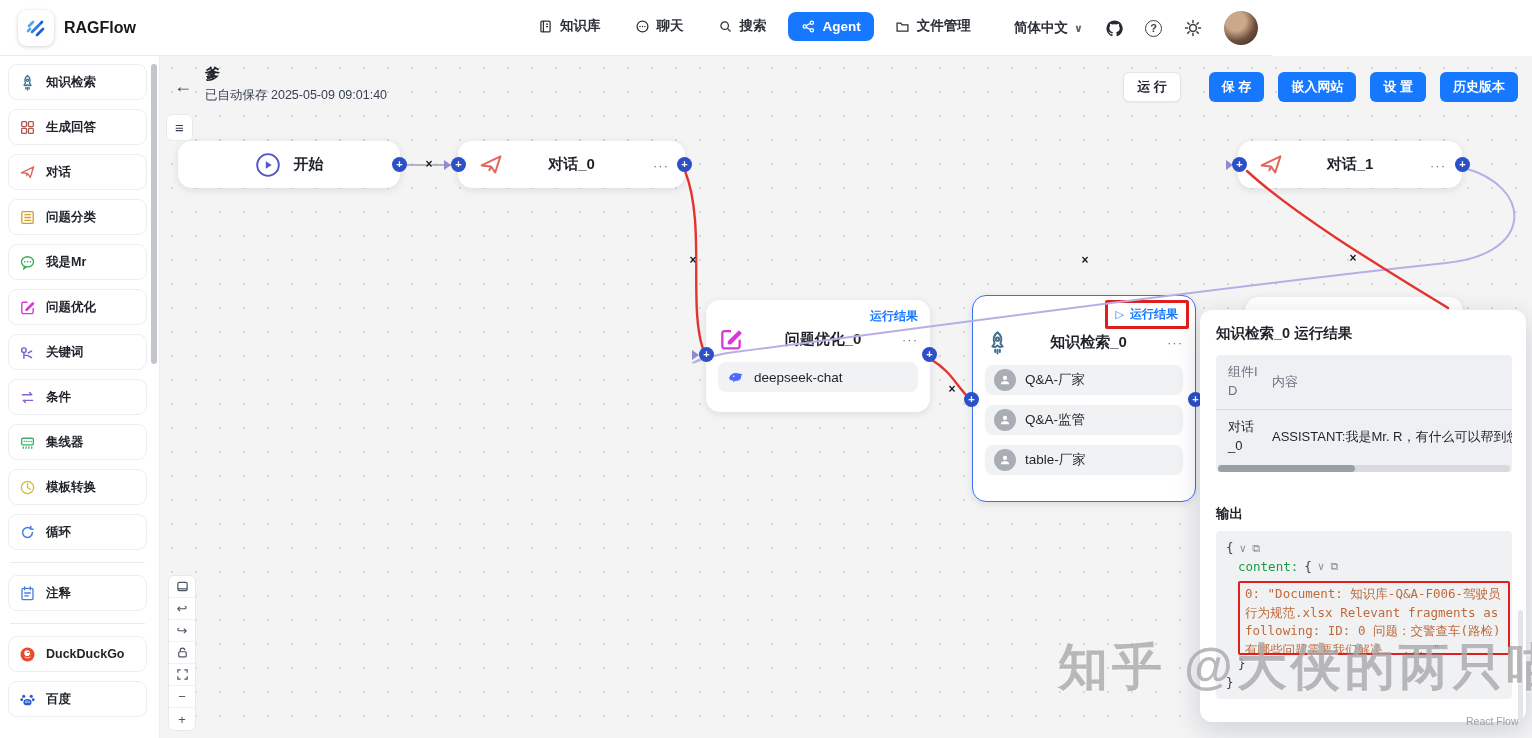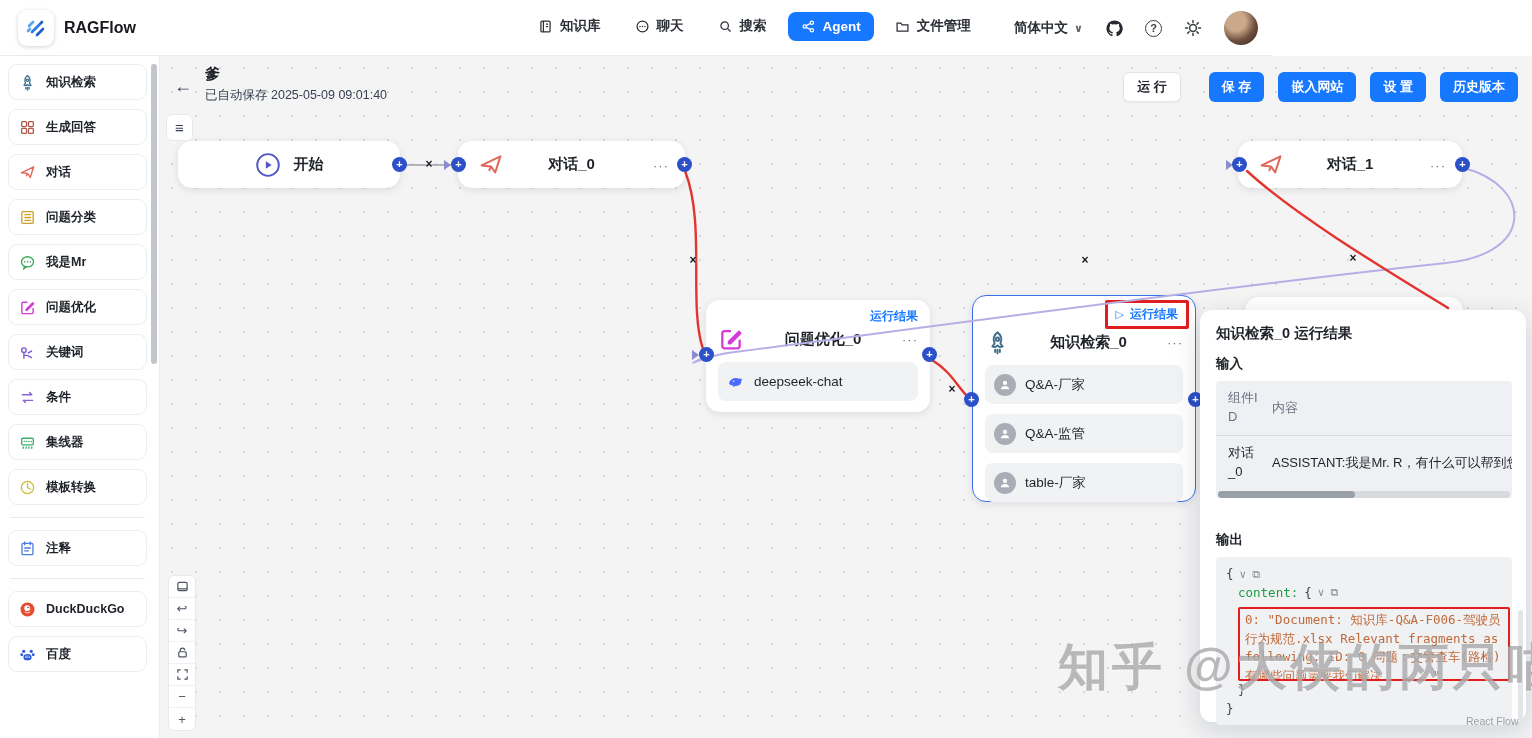--- a/index.html
+++ b/index.html
@@ -74,21 +74,21 @@
 
   .node-card { padding:10px 12px 12px; }
   .run-link { position:absolute; top:8px; right:12px; font-size:12px; color:#1677ff; font-weight:bold;
     display:flex; gap:5px; align-items:center; cursor:pointer; z-index:2;}
   .ann { border:3px solid #e01e1e; border-radius:2px; }
   .ann-link { position:absolute; top:4px; right:6px; padding:3px 8px; display:flex; gap:6px; align-items:center;
     font-size:12px; color:#1677ff; font-weight:bold; cursor:pointer; z-index:2; }
   .nhead { display:flex; align-items:center; gap:10px; margin-top:16px; }
   .nhead .ntitle { flex:1; text-align:center; font-size:15px; font-weight:bold; }
   .nhead .nmore { color:#6b7280; font-size:13px; letter-spacing:1px; cursor:pointer; }
-  .pill { background:#f1f2f4; border-radius:8px; height:39px; display:flex; align-items:center; gap:9px;
+  .pill { background:#f1f2f4; border-radius:8px; height:30px; display:flex; align-items:center; gap:9px;
     padding:0 9px; margin-top:10px; font-size:13.5px; }
   .kb-avatar { width:22px; height:22px; border-radius:50%; background:#a9aeb6; display:flex; align-items:center;
     justify-content:center; flex:0 0 auto;}
   .retrieval { border:1.6px solid #3a6ff0; }
   .stub { position:absolute; background:#fff; border-radius:14px; box-shadow:0 2px 8px rgba(15,23,42,.10); z-index:4; }
 
   
   .panel { position:absolute; left:1040px; top:254px; width:326px; height:412px; background:#fff;
     border-radius:12px; box-shadow:0 8px 28px rgba(15,23,42,.16); z-index:10; padding:14px 14px 10px 16px; }
   .panel h3 { font-size:14.5px; margin-bottom:12px; }
@@ -270,20 +270,27 @@
       </svg>
     <span class="lbl">集线器</span>
   </div>
   <div class="sb-item">
     <svg width="17" height="17" viewBox="0 0 18 18" fill="none" stroke="#d2bc3f" stroke-width="1.4">
         <circle cx="9" cy="9" r="6.5"></circle>
         <path d="M9 4.5V9l3 1.8" stroke-linecap="round"></path>
       </svg>
     <span class="lbl">模板转换</span>
   </div>
+  <div class="sb-item">
+    <svg width="17" height="17" viewBox="0 0 18 18" fill="none" stroke="#4a7de0" stroke-width="1.6" stroke-linecap="round">
+        <path d="M14.2 9a5.2 5.2 0 1 1-1.9-4"></path>
+        <path d="M12.6 2.6l-.3 2.6 2.6.3" stroke-linejoin="round"></path>
+      </svg>
+    <span class="lbl">循环</span>
+  </div>
   <div class="sb-div"></div>
   <div class="sb-item">
     <svg width="17" height="17" viewBox="0 0 18 18" fill="none" stroke="#4a7de0" stroke-width="1.4">
         <rect x="3.2" y="3.5" width="11.6" height="12" rx="1.3"></rect>
         <path d="M6 2v3M12 2v3M6 8.5h6M6 11.5h4" stroke-linecap="round"></path>
       </svg>
     <span class="lbl">注释</span>
   </div>
   <div class="sb-div"></div>
   <div class="sb-item">
@@ -441,21 +448,20 @@
   <div class="port" style="left:1072px; top:101px;">+</div>
   <div class="port" style="left:1295px; top:101px;">+</div>
   <div class="ah" style="left:532px; top:294px;"></div>
   <div class="port" style="left:539px; top:291px;">+</div>
   <div class="port" style="left:762px; top:291px;">+</div>
   <div class="port" style="left:804px; top:336px;">+</div>
   <div class="port" style="left:1028px; top:336px;">+</div>
 
   <div class="panel">
     <h3>知识检索_0 运行结果</h3>
-    <div class="sec-lbl">输入</div>
     <div class="in-table">
       <div class="in-row hdr">
         <div class="cell-id">组件ID</div>
         <div class="cell-content">内容</div>
       </div>
       <div class="in-row">
         <div class="cell-id">对话_0</div>
         <div class="cell-content">ASSISTANT:我是Mr. R，有什么可以帮到您 USI</div>
       </div>
       <div class="hscroll">

